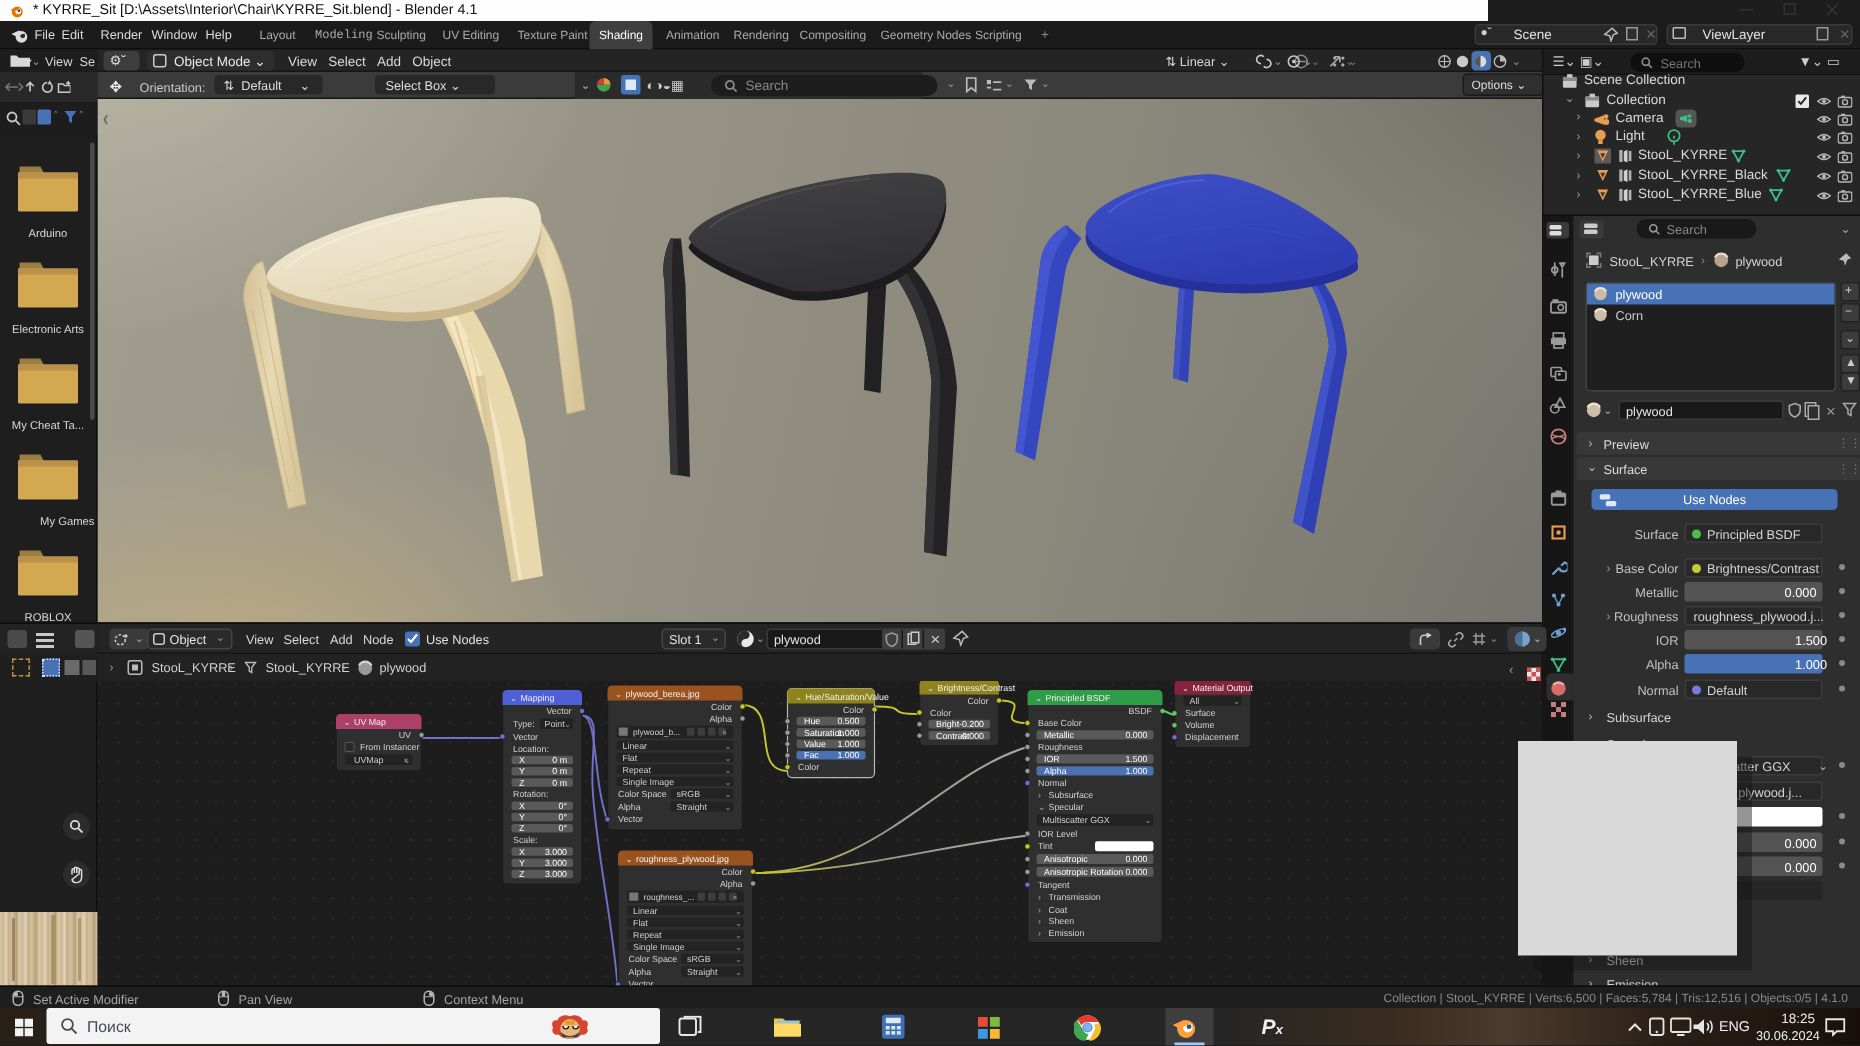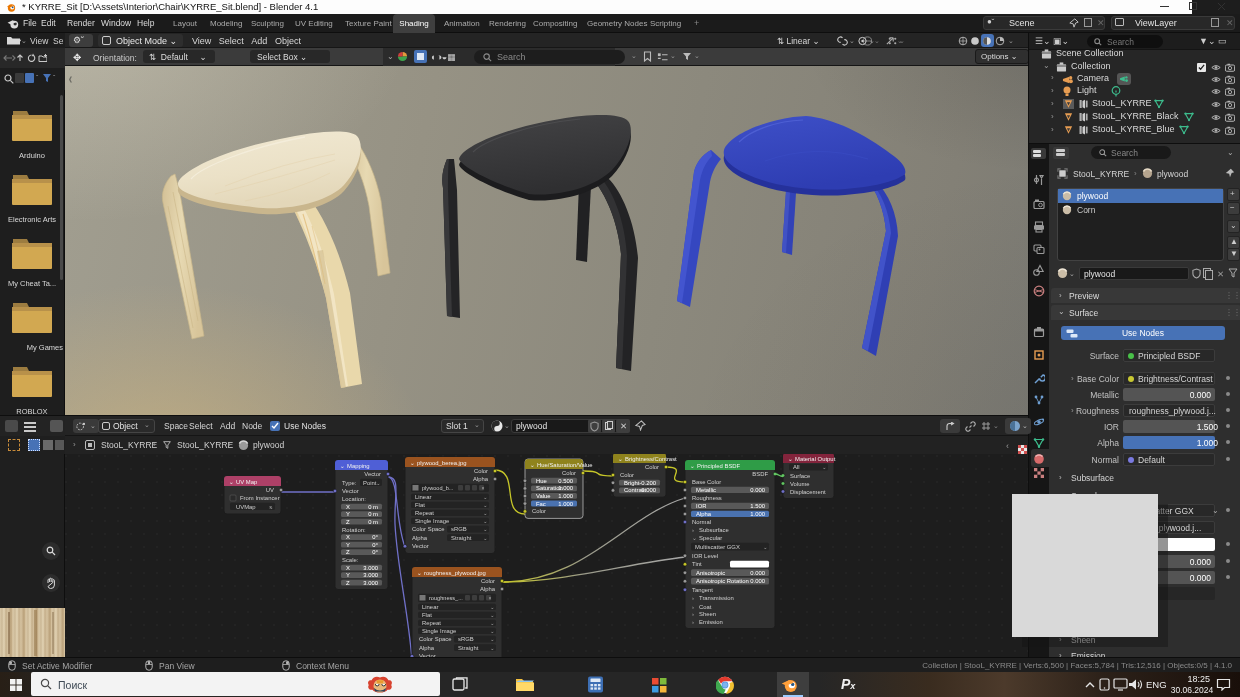--- a/index.html
+++ b/index.html
@@ -6,21 +6,21 @@
   html,body { width:1240px; height:697px; overflow:hidden; background:#1d1d1d;
     font-family:"Liberation Sans", sans-serif; }
   .abs { position:absolute; }
   #stage { position:relative; width:1240px; height:697px; }
   .txt { white-space:nowrap; }
 </style>
 </head>
 <body>
 <div id="stage">
 
-<div class="abs" style="left:0;top:0;width:1192px;height:14px;background:#fdfdfd;">
+<div class="abs" style="left:0;top:0;width:992px;height:14px;background:#fdfdfd;">
   <svg class="abs" style="left:6px;top:2px" width="11" height="11" viewBox="0 0 24 24">
     <circle cx="12" cy="13" r="8" fill="#ea7600"></circle>
     <circle cx="13.5" cy="12" r="4.2" fill="#fff"></circle>
     <circle cx="14.5" cy="11.3" r="2.1" fill="#265787"></circle>
     <path d="M2 10 L11 6 L16 9 L7 12 Z" fill="#ea7600"></path>
   </svg>
   <div class="abs txt" style="left:22px;top:1px;font-size:9.5px;color:#111;">* KYRRE_Sit [D:\Assets\Interior\Chair\KYRRE_Sit.blend] - Blender 4.1</div>
   <div class="abs" style="left:1160px;top:6px;width:9px;height:1px;background:#333;"></div>
   <div class="abs" style="left:1189px;top:2px;width:8px;height:8px;border:1px solid #333;"></div>
   <svg class="abs" style="left:1217px;top:2px" width="9" height="9" viewBox="0 0 10 10">
@@ -33,21 +33,21 @@
     <circle cx="13.5" cy="14" r="7.2" fill="#dcdcdc"></circle>
         <circle cx="15" cy="12.6" r="3" fill="#2b2b2b"></circle>
     <path d="M1 10.5 L10.5 6 L17 9.8 L6.5 13.2 Z" fill="#dcdcdc"></path>
   </svg>
   <div class="abs txt" style="left:23px;top:4px;font-size:8.5px;color:#dcdcdc;">File</div>
   <div class="abs txt" style="left:41px;top:4px;font-size:8.5px;color:#dcdcdc;">Edit</div>
   <div class="abs txt" style="left:67px;top:4px;font-size:8.5px;color:#dcdcdc;">Render</div>
   <div class="abs txt" style="left:101px;top:4px;font-size:8.5px;color:#dcdcdc;">Window</div>
   <div class="abs txt" style="left:137px;top:4px;font-size:8.5px;color:#dcdcdc;">Help</div>
   <div class="abs txt" style="left:173px;top:5px;font-size:8px;color:#ababab;">Layout</div>
-  <div class="abs txt" style="left:210px;top:5px;font-size:8px;color:#ababab;">Modeling</div>
+  <div class="abs txt" style="left:210px;top:5px;font-size:8px;color:#ababab;font-family:Liberation Mono, monospace;">Modeling</div>
   <div class="abs txt" style="left:251px;top:5px;font-size:8px;color:#ababab;">Sculpting</div>
   <div class="abs txt" style="left:295px;top:5px;font-size:8px;color:#ababab;">UV Editing</div>
   <div class="abs txt" style="left:345px;top:5px;font-size:8px;color:#ababab;">Texture Paint</div>
   <div class="abs txt" style="left:393px;top:0;width:42px;height:19px;background:#3f3f3f;border-radius:4px 4px 0 0;font-size:8px;color:#fff;text-align:center;line-height:19px;">Shading</div>
   <div class="abs txt" style="left:444px;top:5px;font-size:8px;color:#ababab;">Animation</div>
   <div class="abs txt" style="left:489px;top:5px;font-size:8px;color:#ababab;">Rendering</div>
   <div class="abs txt" style="left:533px;top:5px;font-size:8px;color:#ababab;">Compositing</div>
   <div class="abs txt" style="left:587px;top:5px;font-size:8px;color:#ababab;">Geometry Nodes</div>
   <div class="abs txt" style="left:650px;top:5px;font-size:8px;color:#ababab;">Scripting</div>
   <div class="abs txt" style="left:694px;top:4px;font-size:9px;color:#888;">+</div>
@@ -344,21 +344,21 @@
   <div class="abs" style="left:8px;top:3px;width:26px;height:14px;background:#3a3a3a;border-radius:3px;z-index:3;"></div>
   <svg class="abs" style="left:11px;top:6px;z-index:3" width="10" height="9" viewBox="0 0 12 10">
         <circle cx="5" cy="5" r="4" fill="none" stroke="#ccc" stroke-width="1.2" stroke-dasharray="2 1.4"></circle>
         <circle cx="9.5" cy="2" r="1.4" fill="#ccc"></circle>
       </svg>
   <div class="abs txt" style="left:25px;top:6px;font-size:7px;color:#aaa;z-index:3;">⌄</div>
   <div class="abs" style="left:33px;top:3px;width:57px;height:14px;background:#2a2a2a;border:1px solid #454545;border-radius:3px;z-index:3;"></div>
   <div class="abs" style="left:37px;top:6px;width:8px;height:8px;border:1px solid #ccc;border-radius:2px;z-index:3;"></div>
   <div class="abs txt" style="left:48px;top:5px;font-size:8.5px;color:#e5e5e5;z-index:3;">Object</div>
   <div class="abs txt" style="left:79px;top:5px;font-size:7px;color:#999;z-index:3;">⌄</div>
-  <div class="abs txt" style="left:99px;top:5px;font-size:8.5px;color:#d8d8d8;z-index:3;">Space</div>
+  <div class="abs txt" style="left:99px;top:5px;font-size:8.5px;color:#d8d8d8;z-index:3;">View</div>
   <div class="abs txt" style="left:124px;top:5px;font-size:8.5px;color:#d8d8d8;z-index:3;">Select</div>
   <div class="abs txt" style="left:155px;top:5px;font-size:8.5px;color:#d8d8d8;z-index:3;">Add</div>
   <div class="abs txt" style="left:177px;top:5px;font-size:8.5px;color:#d8d8d8;z-index:3;">Node</div>
   <div class="abs" style="left:205px;top:5px;width:10px;height:10px;background:#4772b6;border-radius:2px;z-index:3;"></div>
   <svg class="abs" style="left:206px;top:6px;z-index:3" width="8" height="8" viewBox="0 0 8 8">
         <path d="M1 4 L3 6 L7 1" stroke="#fff" stroke-width="1.4" fill="none"></path>
       </svg>
   <div class="abs txt" style="left:219px;top:5px;font-size:8.5px;color:#e0e0e0;z-index:3;">Use Nodes</div>
   <div class="abs" style="left:376px;top:3px;width:43px;height:14px;background:#2a2a2a;border:1px solid #454545;border-radius:3px;z-index:3;"></div>
   <div class="abs txt" style="left:381px;top:5px;font-size:8.5px;color:#e0e0e0;z-index:3;">Slot 1</div>

